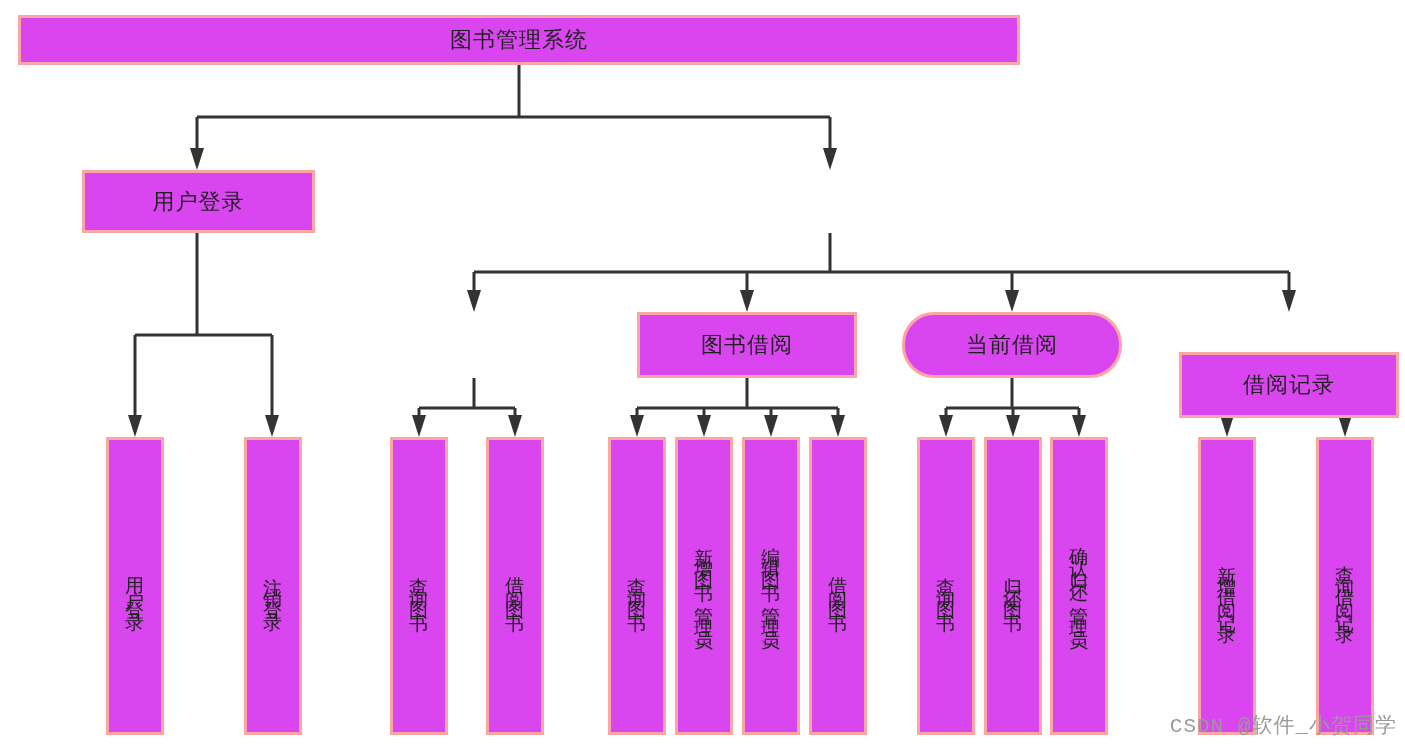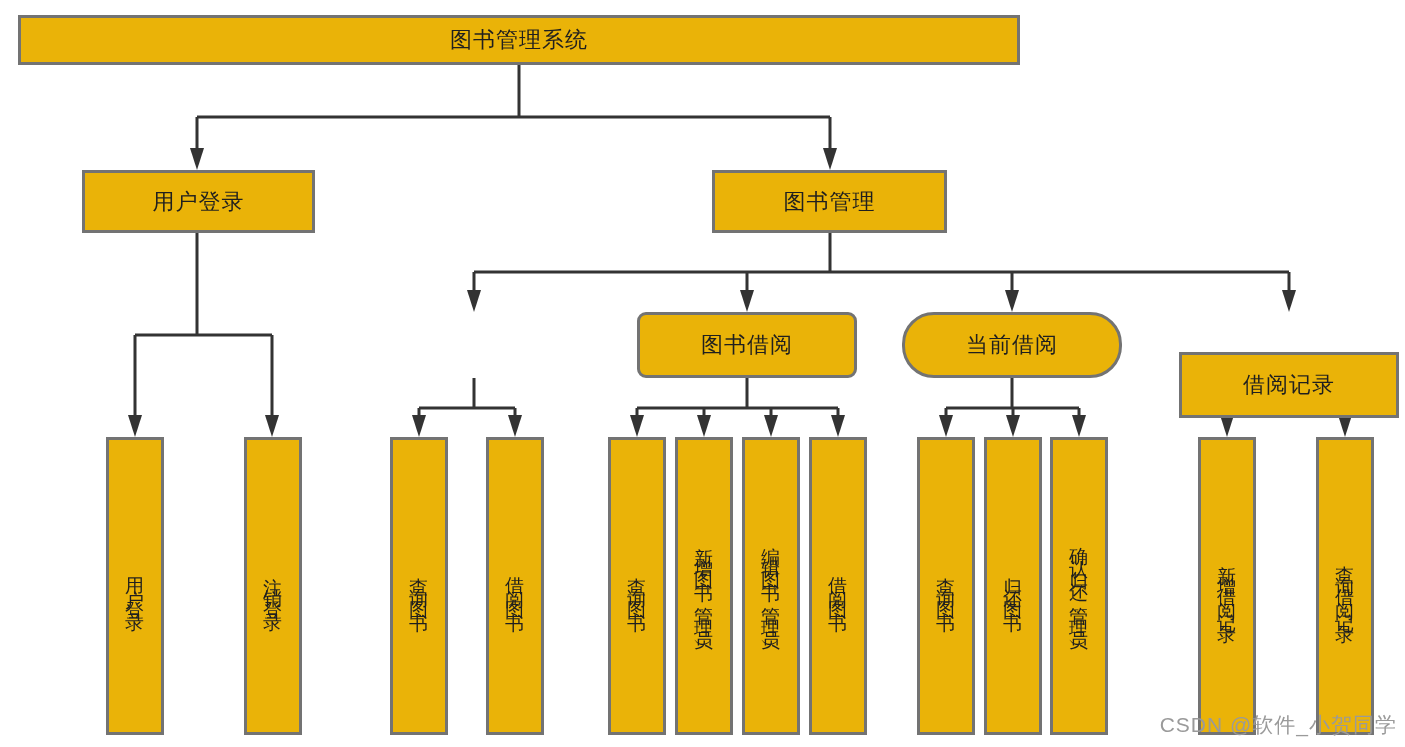--- a/index.html
+++ b/index.html
@@ -8,42 +8,42 @@
     position:relative;
     width:1405px;height:747px;
     background:#ffffff;
     font-family:"Liberation Sans","DejaVu Sans",sans-serif;
     overflow:hidden;
   }
   #connectors{position:absolute;left:0;top:0;width:1405px;height:747px;z-index:1;}
   .node{
     position:absolute;
     box-sizing:border-box;
-    background:#eab308;
-    border:3px solid #737373;
+    background:#d946ef;
+    border:3px solid #fca5a5;
     display:flex;align-items:center;justify-content:center;
     color:#1f1f1f;
     z-index:2;
     text-align:center;
   }
   .h-node{font-size:22px;letter-spacing:1px;}
   .leaf{
     writing-mode:vertical-lr;
     text-orientation:mixed;
     font-size:19px;
     letter-spacing:12px;
     line-height:1;
     padding:4px 0;
   }
   
   #n-root        {left:18px;  top:15px;  width:1002px; height:50px;}
   #n-user-login  {left:82px;  top:170px; width:233px;  height:63px;}
   #n-book-mgmt   {left:712px; top:170px; width:235px;  height:63px;}
   #n-new-book    {left:364px; top:312px; width:220px;  height:66px;}
-  #n-book-borrow {left:637px; top:312px; width:220px;  height:66px;border-radius:9px;}
+  #n-book-borrow {left:637px; top:312px; width:220px;  height:66px;}
   #n-cur-borrow  {left:902px; top:312px; width:220px;  height:66px;border-radius:32px;}
   #n-borrow-rec  {left:1179px;top:312px; width:220px;  height:66px;margin-top:40px;}
   .leaf{top:437px;width:58px;height:298px;}
   #l-user-login    {left:106px;}
   #l-logout        {left:244px;}
   #l-query-book-1  {left:390px;}
   #l-borrow-book-1 {left:486px;}
   #l-query-book-2  {left:608px;}
   #l-add-book      {left:675px;}
   #l-edit-book     {left:742px;}
@@ -54,20 +54,21 @@
   #l-add-record    {left:1198px;}
   #l-query-record  {left:1316px;}
   #watermark{
     position:absolute;
     right:8px;top:711px;
     z-index:3;
     font-size:21px;
     color:#9a9a9a;
     letter-spacing:1px;
     white-space:nowrap;
+    font-family:Liberation Mono, monospace;
   }
 </style>
 </head>
 <body>
 
 <div id="stage">
 
   <svg id="connectors" viewBox="0 0 1405 747" xmlns="http://www.w3.org/2000/svg">
     <g stroke="#333333" stroke-width="3" fill="none">
 
@@ -104,21 +105,20 @@
       <polygon points="1006,415 1020,415 1013,437"></polygon>
       <polygon points="1072,415 1086,415 1079,437"></polygon>
       <polygon points="1220,415 1234,415 1227,437"></polygon>
       <polygon points="1338,415 1352,415 1345,437"></polygon>
     </g>
   </svg>
 
   <div class="node h-node" id="n-root">图书管理系统</div>
 
   <div class="node h-node" id="n-user-login">用户登录</div>
-  <div class="node h-node" id="n-book-mgmt">图书管理</div>
 
   <div class="node h-node" id="n-book-borrow">图书借阅</div>
   <div class="node h-node" id="n-cur-borrow">当前借阅</div>
   <div class="node h-node" id="n-borrow-rec">借阅记录</div>
 
   <div class="node leaf" id="l-user-login">用户登录</div>
   <div class="node leaf" id="l-logout">注销登录</div>
 
   <div class="node leaf" id="l-query-book-1">查询图书</div>
   <div class="node leaf" id="l-borrow-book-1">借阅图书</div>

